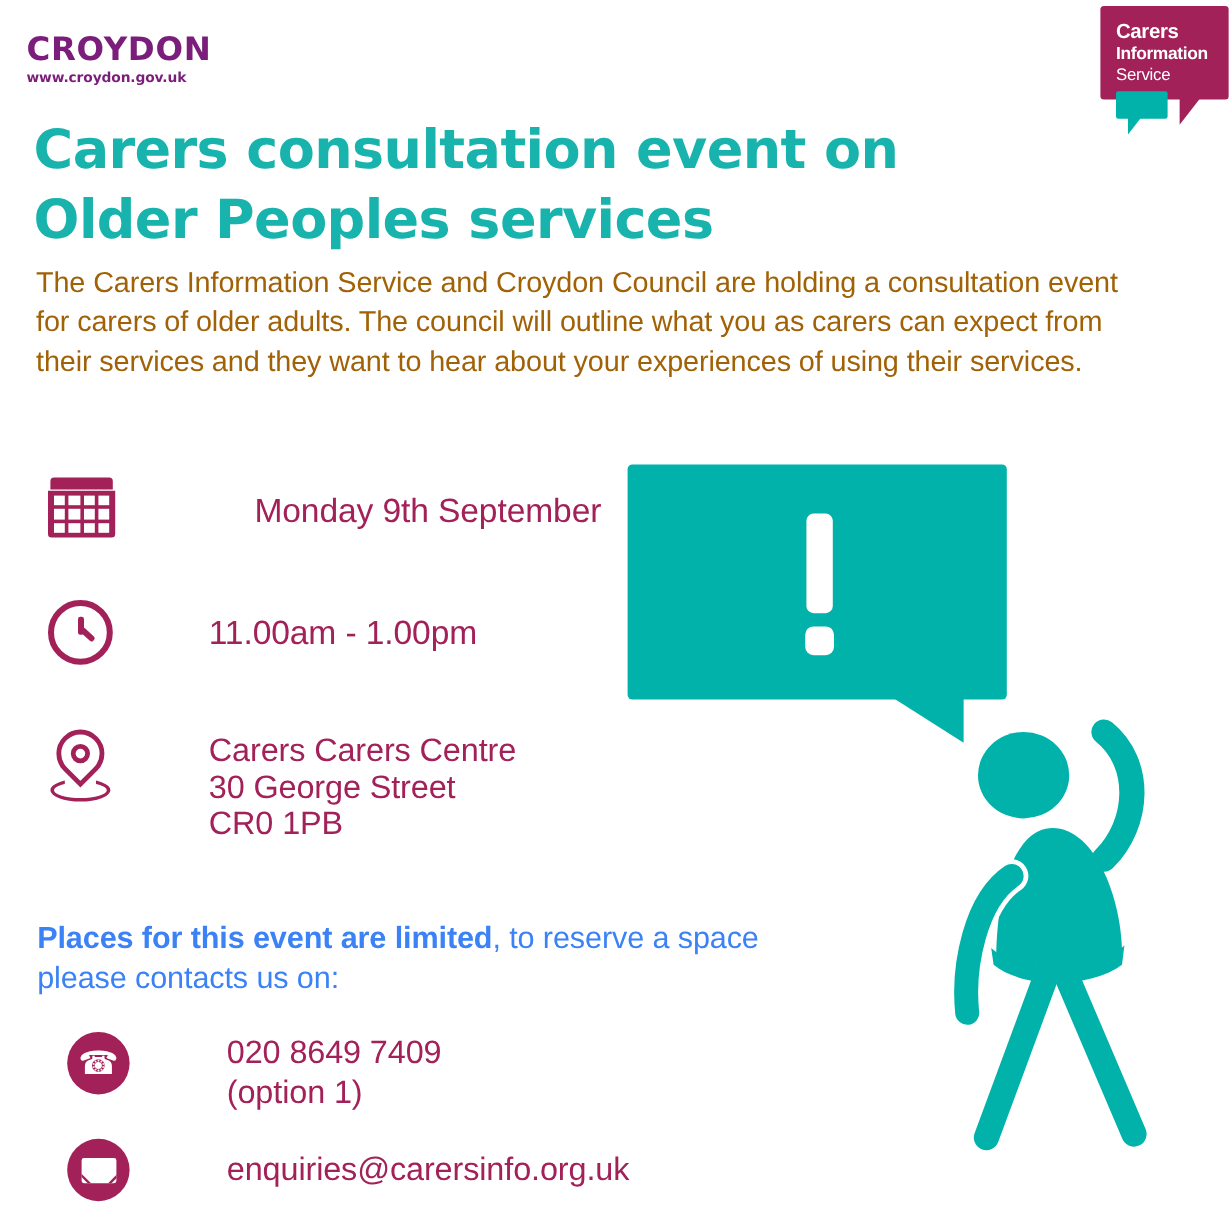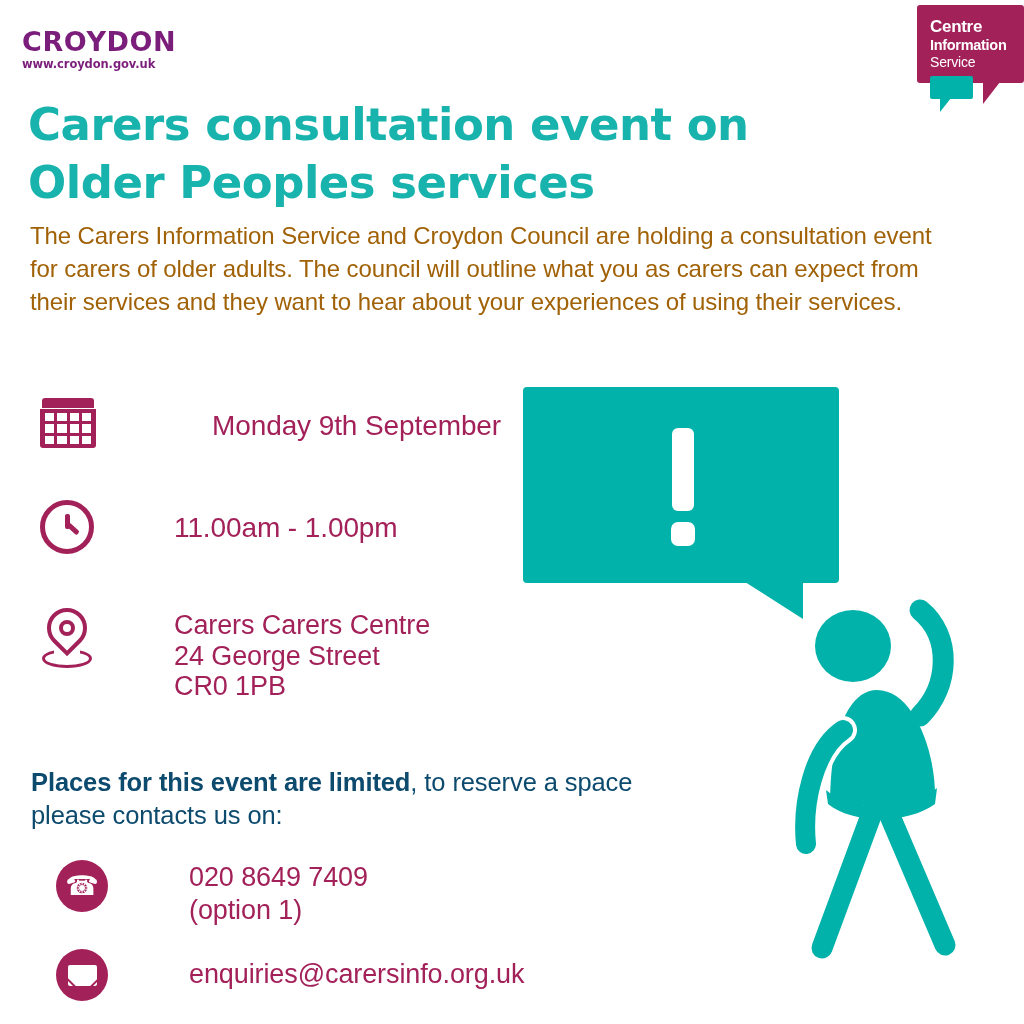--- a/index.html
+++ b/index.html
@@ -131,21 +131,21 @@
     border:3.5px solid #A32159; border-radius:50%;
   }
   .pin-mask {
     position:absolute; left:14px; top:34px; width:26px; height:12px;
     background:#ffffff;
   }
 
   
   .limited {
     position:absolute; left:31px; top:766px; width:690px;
-    color:#0c4a6e; font-size:25.5px; line-height:1.3; letter-spacing:-0.1px;
+    color:#3b82f6; font-size:25.5px; line-height:1.3; letter-spacing:-0.1px;
   }
   .limited b { font-weight:700; }
 
   
   .contact-row { position:absolute; display:flex; align-items:flex-start; }
   .contact-circle {
     width:52px; height:52px; border-radius:50%; background:#A32159;
     position:relative; flex:0 0 52px;
   }
   .contact-text {
@@ -200,21 +200,21 @@
 
   <div class="croydon-logo">
     <div class="croydon-word">CROYDON</div>
     <div class="croydon-url">www.croydon.gov.uk</div>
   </div>
 
   <div class="cis-badge">
     <div class="cis-bubble"></div>
     <div class="cis-tail"></div>
     <div class="cis-text">
-      <div class="cis-l1">Centre</div>
+      <div class="cis-l1">Carers</div>
       <div class="cis-l2">Information</div>
       <div class="cis-l3">Service</div>
     </div>
     <div class="cis-small-bubble"></div>
     <div class="cis-small-tail"></div>
   </div>
 
   <h1 class="heading">
     <span>Carers consultation event on</span><br>
     <span>Older Peoples services</span>
@@ -261,21 +261,21 @@
     <div class="detail-icon">
       <div class="pin-icon">
         <div class="pin-base"></div>
         <div class="pin-mask"></div>
         <div class="pin-drop"></div>
         <div class="pin-hole"></div>
       </div>
     </div>
     <div class="detail-text">
       <div>Carers Carers Centre</div>
-      <div>24 George Street</div>
+      <div>30 George Street</div>
       <div>CR0 1PB</div>
     </div>
   </div>
 
   <div class="limited">
     <b>Places for this event are limited</b><span>, to reserve a space</span><br>
     <span>please contacts us on:</span>
   </div>
 
   <div class="contact-row row-phone">

